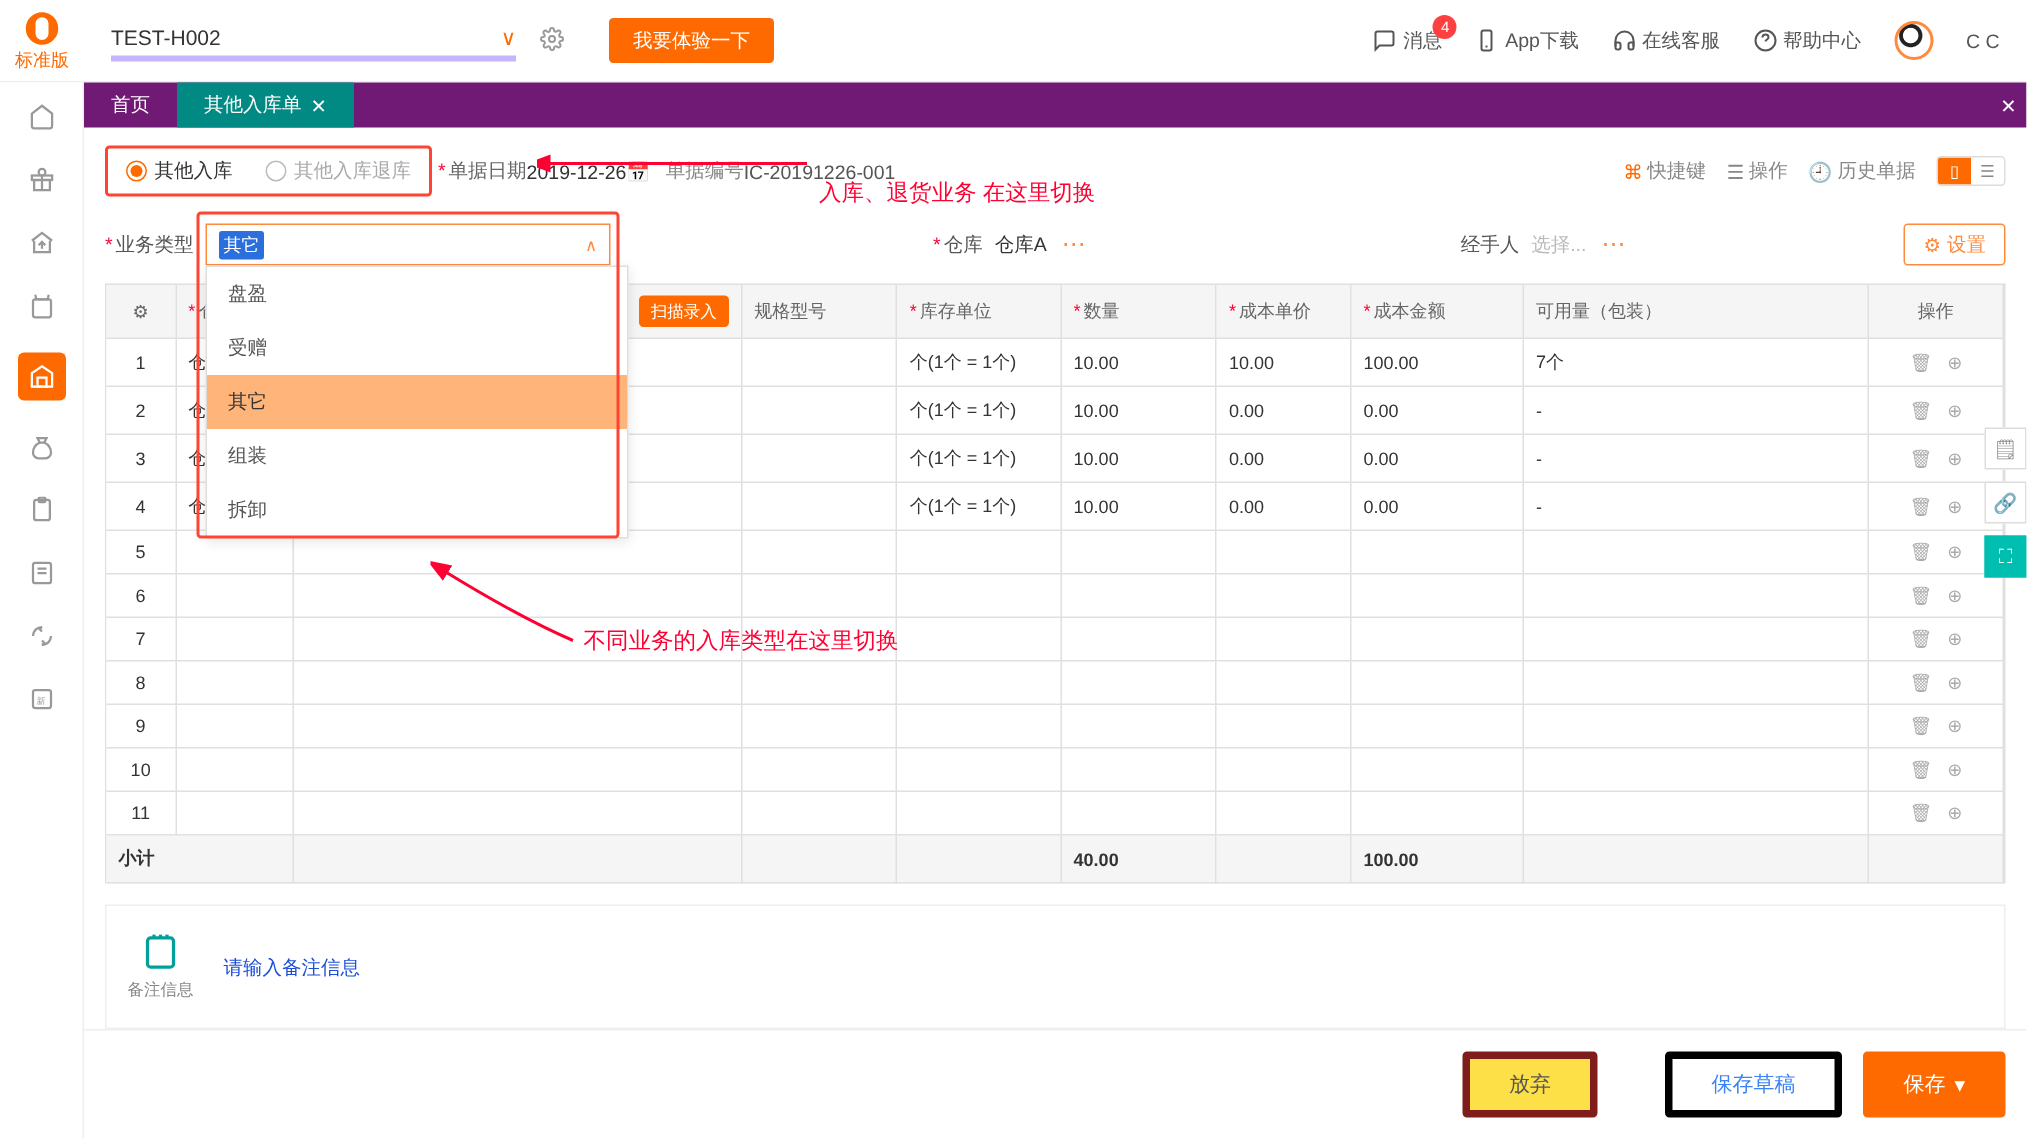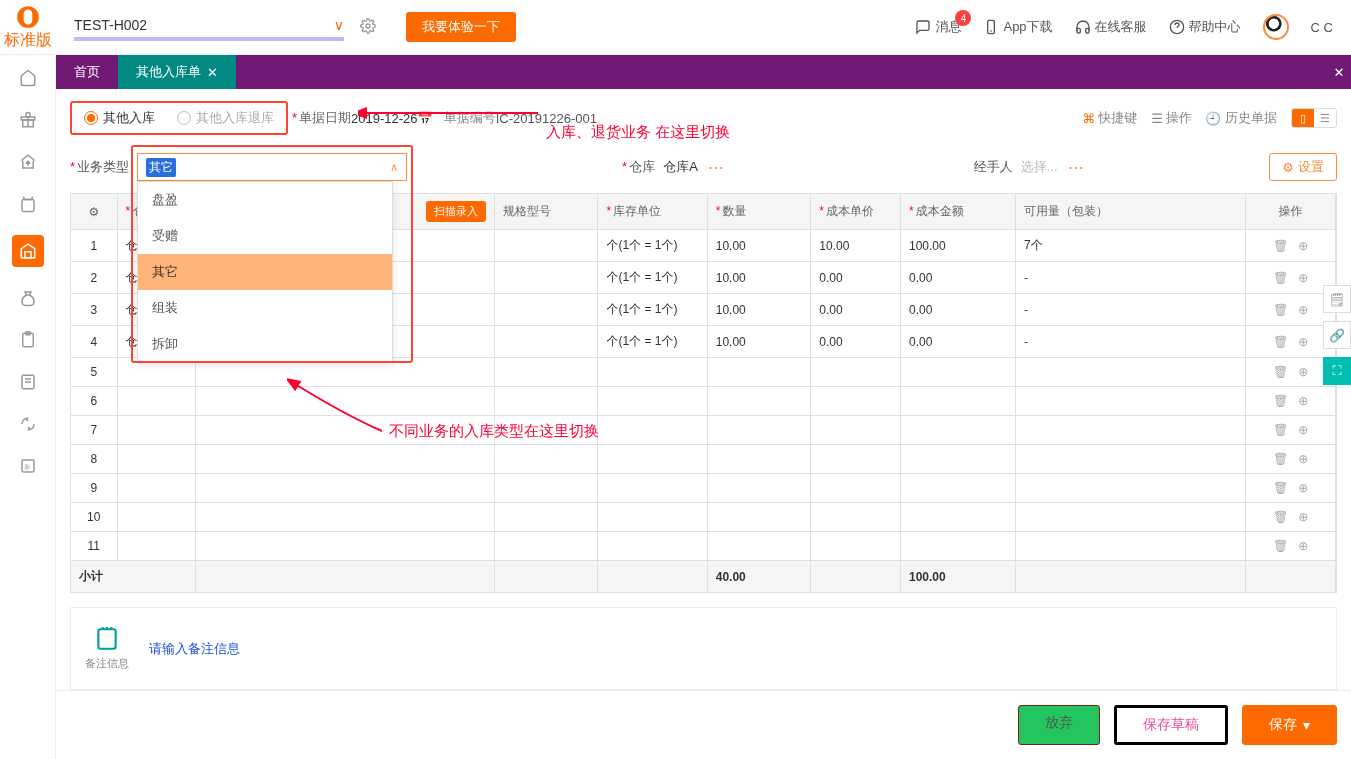--- a/index.html
+++ b/index.html
@@ -3,21 +3,21 @@
 <meta charset="utf-8">
 <style>
 * { box-sizing: border-box; margin: 0; padding: 0; }
 body { font-family: "Microsoft YaHei", Arial, sans-serif; font-size: 13px; background: #fff; color: #333; overflow: hidden; }
 .app { display: flex; flex-direction: column; height: 759px; width: 1351px; }
 
 
 .topbar { height: 55px; display: flex; align-items: center; padding: 0 0 0 0; border-bottom: 1px solid #eee; }
 .logo { width: 56px; display: flex; flex-direction: column; align-items: center; justify-content: center; color: #ff6a00; }
 .logo svg { width: 26px; height: 26px; }
-.logo-text { font-size: 16px; color: #ff6a00; font-family: Liberation Serif, serif; }
+.logo-text { font-size: 12px; color: #ff6a00; font-family: Liberation Serif, serif; }
 .org-select { width: 270px; margin-left: 18px; display: flex; align-items: center; justify-content: space-between; border-bottom: 4px solid #c4b5fd; padding: 4px 0; }
 .org-select span { font-size: 14px; }
 .chevron { color: #ff6a00; font-size: 12px; }
 .gear { color: #999; margin-left: 16px; cursor:pointer; }
 .trial-btn { margin-left: 30px; background: #ff6a00; color: #fff; padding: 6px 16px; border-radius: 3px; cursor: pointer; font-size:13px;}
 .topbar-right { margin-left: auto; display: flex; align-items: center; gap: 22px; padding-right: 18px; }
 .tr-item { display: flex; align-items: center; gap: 4px; color: #555; cursor: pointer; position: relative; }
 .badge { position: absolute; top: -8px; right: -10px; background: #ff4040; color: #fff; font-size: 10px; border-radius: 50%; width: 16px; height: 16px; display: flex; align-items: center; justify-content: center; }
 .avatar { width: 26px; height: 26px; border-radius: 50%; background: radial-gradient(circle at 40% 35%, #fff 25%, #222 28%, #222 38%, #fff 42%); border: 2px solid #ff8a3c; }
 .user-name { color:#555; }
@@ -61,21 +61,21 @@
 .annot1 { position:absolute; left:490px; top:34px; color:#f03; font-size:15px; pointer-events:none;}
 .arrow1 { position:absolute; left:302px; top:12px; pointer-events:none;}
 
 .row2 { display: flex; align-items: center; margin-top: 18px; gap: 0; position:relative; }
 .req { color:#f03; margin-right:2px; }
 .f-label { color:#555; margin-right:8px; }
 .biz-select-wrap { position: relative; }
 .biz-select { width: 270px; height: 28px; border: 1px solid #ff8a3c; display: flex; align-items: center; padding: 0 8px; background:#fff; }
 .biz-select .sel-text { background:#2a6fdb; color:#fff; padding:1px 3px; font-size:12px; border-radius:2px; }
 .biz-select .caret { margin-left:auto; color:#ff8a3c; font-size:11px; }
-.dropdown { position:absolute; top:28px; left:0; width:256px; background:#fff; border:1px solid #ddd; box-shadow:0 2px 8px rgba(0,0,0,.1); z-index:10;}
+.dropdown { position:absolute; top:28px; left:0; width:282px; background:#fff; border:1px solid #ddd; box-shadow:0 2px 8px rgba(0,0,0,.1); z-index:10;}
 .dropdown .opt { padding: 9px 14px; cursor:pointer; color:#555; }
 .dropdown .opt.sel { background:#ffb57a; color:#333; }
 .red-box { position:absolute; left:-6px; top:-8px; width:282px; height:218px; border:2px solid #f43; pointer-events:none; z-index:11; border-radius:3px;}
 
 .row2 .wh { margin-left: 215px; display:flex; align-items:center; }
 .row2 .handler { margin-left: 250px; display:flex; align-items:center; }
 .dots { color:#ff8a3c; margin-left:10px; cursor:pointer; font-size:16px;}
 .set-btn { margin-left:auto; border:1px solid #ff8a3c; color:#ff8a3c; padding:4px 12px; border-radius:3px; cursor:pointer; display:flex; align-items:center; gap:4px;}
 .row2 .placeholder { color:#bbb; }
 
@@ -104,22 +104,22 @@
 .arrow2 { position:absolute; left:216px; top:182px; z-index:12; pointer-events:none;}
 
 
 .remark { margin:14px 14px 0 14px; display:flex; align-items:center; gap:20px; border:1px solid #eee; padding:18px 14px; }
 .remark-icon { display:flex; flex-direction:column; align-items:center; color:#00a19a; gap:4px; }
 .remark-input { flex:1; color:#1d4ed8; }
 
 
 .footer { margin-top:auto; padding:14px; display:flex; justify-content:flex-end; gap:14px; border-top:1px solid #eee; }
 .btn { padding:8px 26px; border-radius:3px; cursor:pointer; font-size:14px; }
-.btn-ghost { border:1px solid #7f1d1d; color:#555; background:#22c55e; }
-.btn-outline { border:3px solid #000000; color:#ec4899; background:#fff; }
+.btn-ghost { border:5px solid #7f1d1d; color:#555; background:#fde047; }
+.btn-outline { border:5px solid #000000; color:#3b82f6; background:#fff;margin-left:31px; }
 .btn-primary { background:#ff6a00; color:#fff; border:1px solid #ff6a00; display:flex; align-items:center; gap:6px;}
 
 
 .right-rail { position:absolute; right:0; top:230px; display:flex; flex-direction:column; gap:8px; z-index:20;}
 .right-rail span { width:28px; height:28px; background:#fff; border:1px solid #ddd; display:flex; align-items:center; justify-content:center; color:#888; cursor:pointer; }
 .right-rail span.teal { background:#00bfb0; color:#fff; border-color:#00bfb0; }
 
 .icon { width:16px; height:16px; display:inline-block; }
 </style>
 </head>

